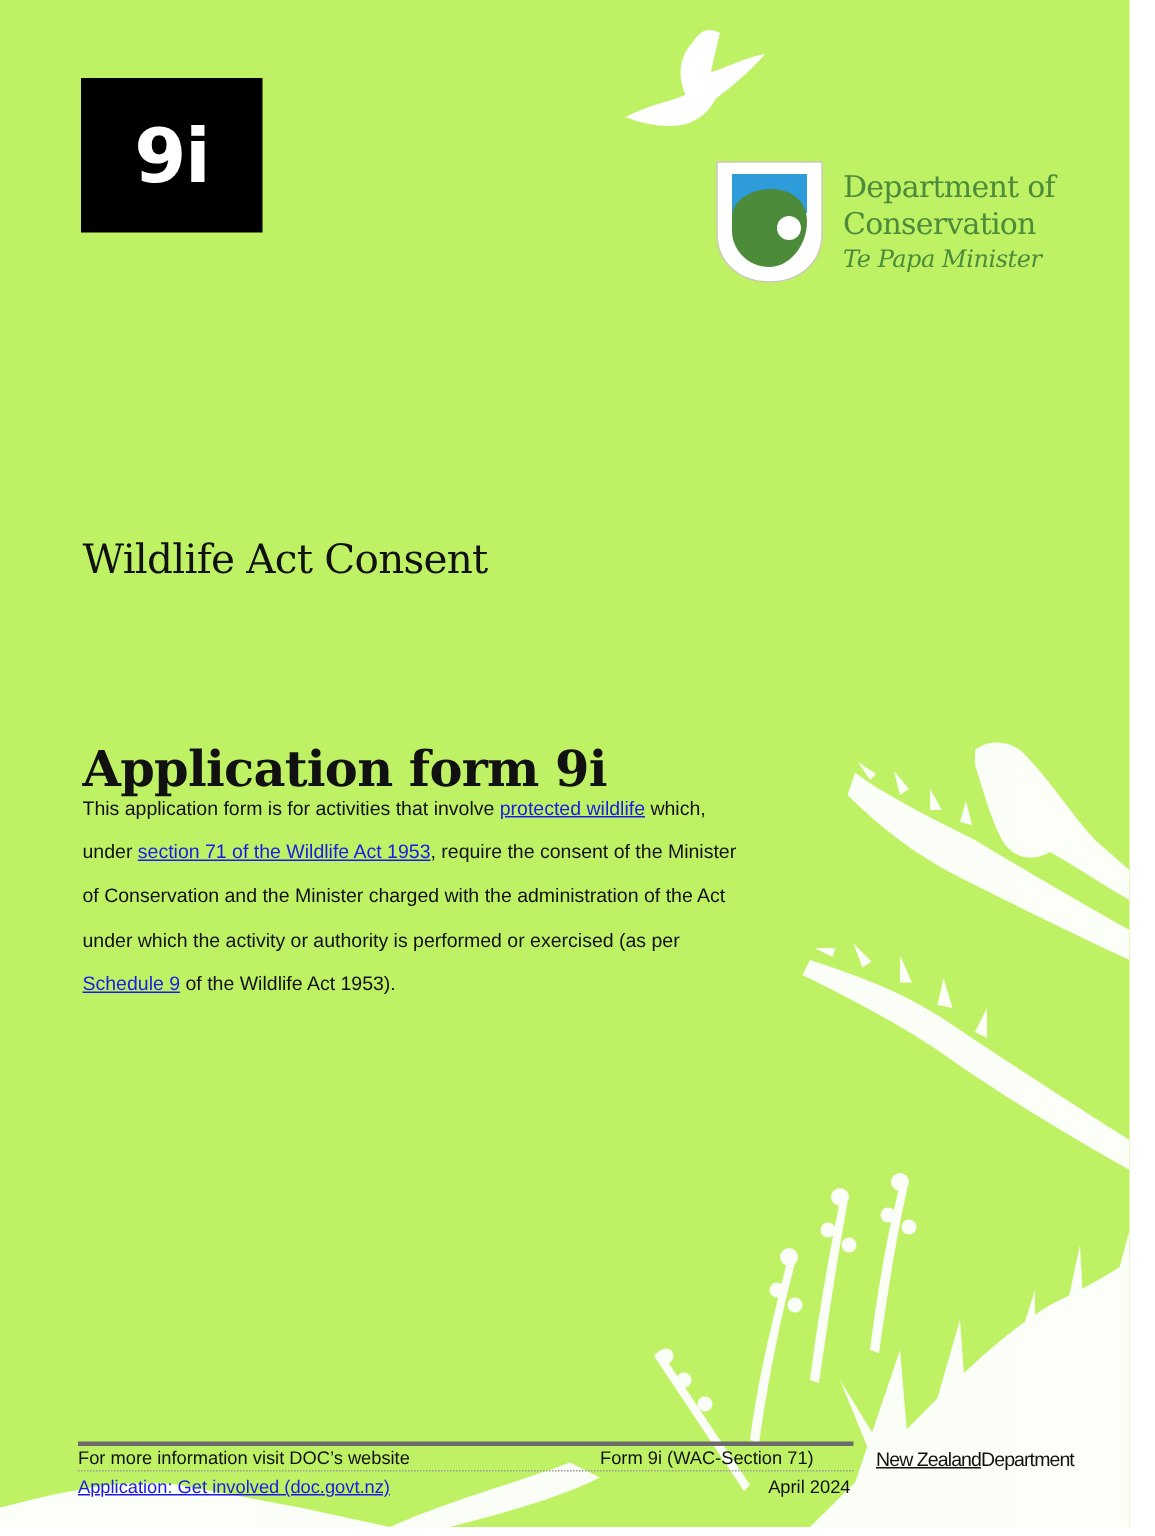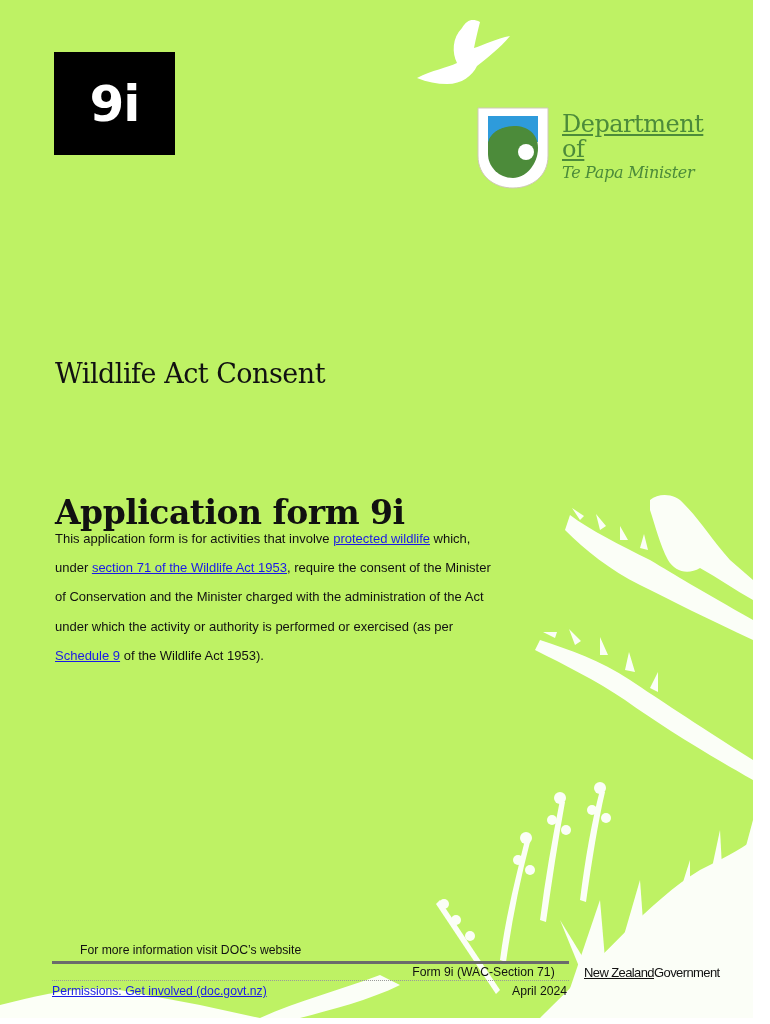--- a/index.html
+++ b/index.html
@@ -11,21 +11,21 @@
     }
     .badge {
       position: absolute; left: 54px; top: 52px; width: 121px; height: 103px;
       background: #000; color: #fff; display: flex; align-items: center; justify-content: center;
       font-family: "DejaVu Sans", sans-serif; font-weight: bold; font-size: 50px; letter-spacing: -1px;
     }
     .bird-flying { position: absolute; left: 412px; top: 8px; width: 100px; height: 80px; }
     .logo { position: absolute; left: 476px; top: 106px; width: 250px; height: 86px; }
     .logo-shield { position: absolute; left: 0; top: 0; width: 74px; height: 84px; }
     .logo-text { position: absolute; left: 86px; top: 6px; font-family: "DejaVu Serif", serif; color: #4C8B3A; }
-    .logo-line1, .logo-line2 { display: block; font-size: 24px; line-height: 25px; letter-spacing: -0.5px; text-decoration: underline; }
+    .logo-line1, .logo-line2 { display: block; font-size: 20px; line-height: 25px; letter-spacing: -0.5px; }
     .logo-line3 { display: block; font-size: 16px; font-style: italic; line-height: 22px; letter-spacing: -0.3px; }
     .title {
       position: absolute; left: 55px; top: 354px; width: 460px;
       font-family: "DejaVu Serif", serif; font-weight: normal; font-size: 27px; line-height: 40px; color: #111;
       letter-spacing: -0.5px;
     }
     .subtitle {
       position: absolute; left: 55px; top: 466px;
       font-family: "DejaVu Serif", serif; font-weight: bold; font-size: 33px; line-height: 40px; color: #111;
       letter-spacing: -0.5px;
@@ -37,23 +37,23 @@
     }
     .intro a { color: #1A1AE6; text-decoration: underline; }
     .decor { position: absolute; left: 0; top: 0; width: 753px; height: 1018px; pointer-events: none; }
     .footer-rule {
       position: absolute; left: 52px; top: 961px; width: 517px; height: 3px; background: #6b6b6b;
     }
     .footer-rule2 {
       position: absolute; left: 52px; top: 980px; width: 517px; height: 1px;
       border-top: 1px dotted #9a9a9a;
     }
-    .footer-left1 { position: absolute; left: 52px; top: 943px; font-size: 12.2px; color: #111; margin-left: 28px; }
+    .footer-left1 { position: absolute; left: 52px; top: 965px; font-size: 12.2px; color: #111; }
     .footer-left2 { position: absolute; left: 52px; top: 984px; font-size: 12.2px; color: #1A1AE6; text-decoration: underline; }
-    .footer-right1 { position: absolute; left: 400px; width: 167px; top: 965px; font-size: 12.2px; color: #111; text-align: center; }
+    .footer-right1 { position: absolute; left: 400px; width: 167px; top: 965px; font-size: 12.2px; color: #111; text-align: left; }
     .footer-right2 { position: absolute; left: 400px; width: 167px; top: 984px; font-size: 12.2px; color: #111; text-align: right; }
     .nzgov {
       position: absolute; left: 584px; top: 965px; font-size: 13px; color: #111; letter-spacing: -0.6px;
       font-family: "Liberation Sans", sans-serif;
     }
     .nzgov .nz { text-decoration: underline; }
   </style>
 </head>
 <body>
 
@@ -111,36 +111,37 @@
   <div class="logo">
     <svg class="logo-shield" viewBox="0 0 74 84" xmlns="http://www.w3.org/2000/svg">
       <path d="M2 2 L72 2 L72 50 C72 70 56 82 37 82 C18 82 2 70 2 50 Z" fill="#ffffff" stroke="#cfc8b8" stroke-width="1"></path>
       <rect x="12" y="10" width="50" height="26" fill="#2E9BDB"></rect>
       <path d="M12 36 C14 26 26 20 38 20 C52 20 62 28 62 42 C62 58 50 72 37 72 C22 72 12 60 12 48 Z" fill="#4C8B3A"></path>
       <circle cx="50" cy="46" r="8" fill="#ffffff"></circle>
       <path d="M12 36 C14 28 22 22 32 20 L12 20 Z" fill="#2E9BDB"></path>
     </svg>
     <div class="logo-text">
       <span class="logo-line1">Department of</span>
+      <span class="logo-line2">Conservation</span>
       <span class="logo-line3">Te Papa Minister</span>
     </div>
   </div>
 
   <h1 class="title">
     <span>Wildlife Act Consent</span><br>
   </h1>
 
   <h2 class="subtitle">Application form 9i</h2>
 
   <p class="intro"><span>This application form is for activities that involve </span><a href="#">protected wildlife</a><span> which, under </span><a href="#">section 71 of the Wildlife Act 1953</a><span>, require the consent of the Minister of Conservation and the Minister charged with the administration of the Act under which the activity or authority is performed or exercised (as per </span><a href="#">Schedule 9</a><span> of the Wildlife Act 1953).</span></p>
 
   <div class="footer-rule"></div>
   <div class="footer-rule2"></div>
 
   <div class="footer-left1">For more information visit DOC’s website</div>
-  <a href="#" class="footer-left2">Permissions: Get involved (doc.govt.nz)</a>
+  <a href="#" class="footer-left2">Application: Get involved (doc.govt.nz)</a>
   <div class="footer-right1">Form 9i (WAC-Section 71)</div>
   <div class="footer-right2">April 2024</div>
 
   <div class="nzgov">
-    <span class="nz">New Zealand</span><span>Government</span>
+    <span class="nz">New Zealand</span><span>Department</span>
   </div>
 </div>
 
 </body></html>

